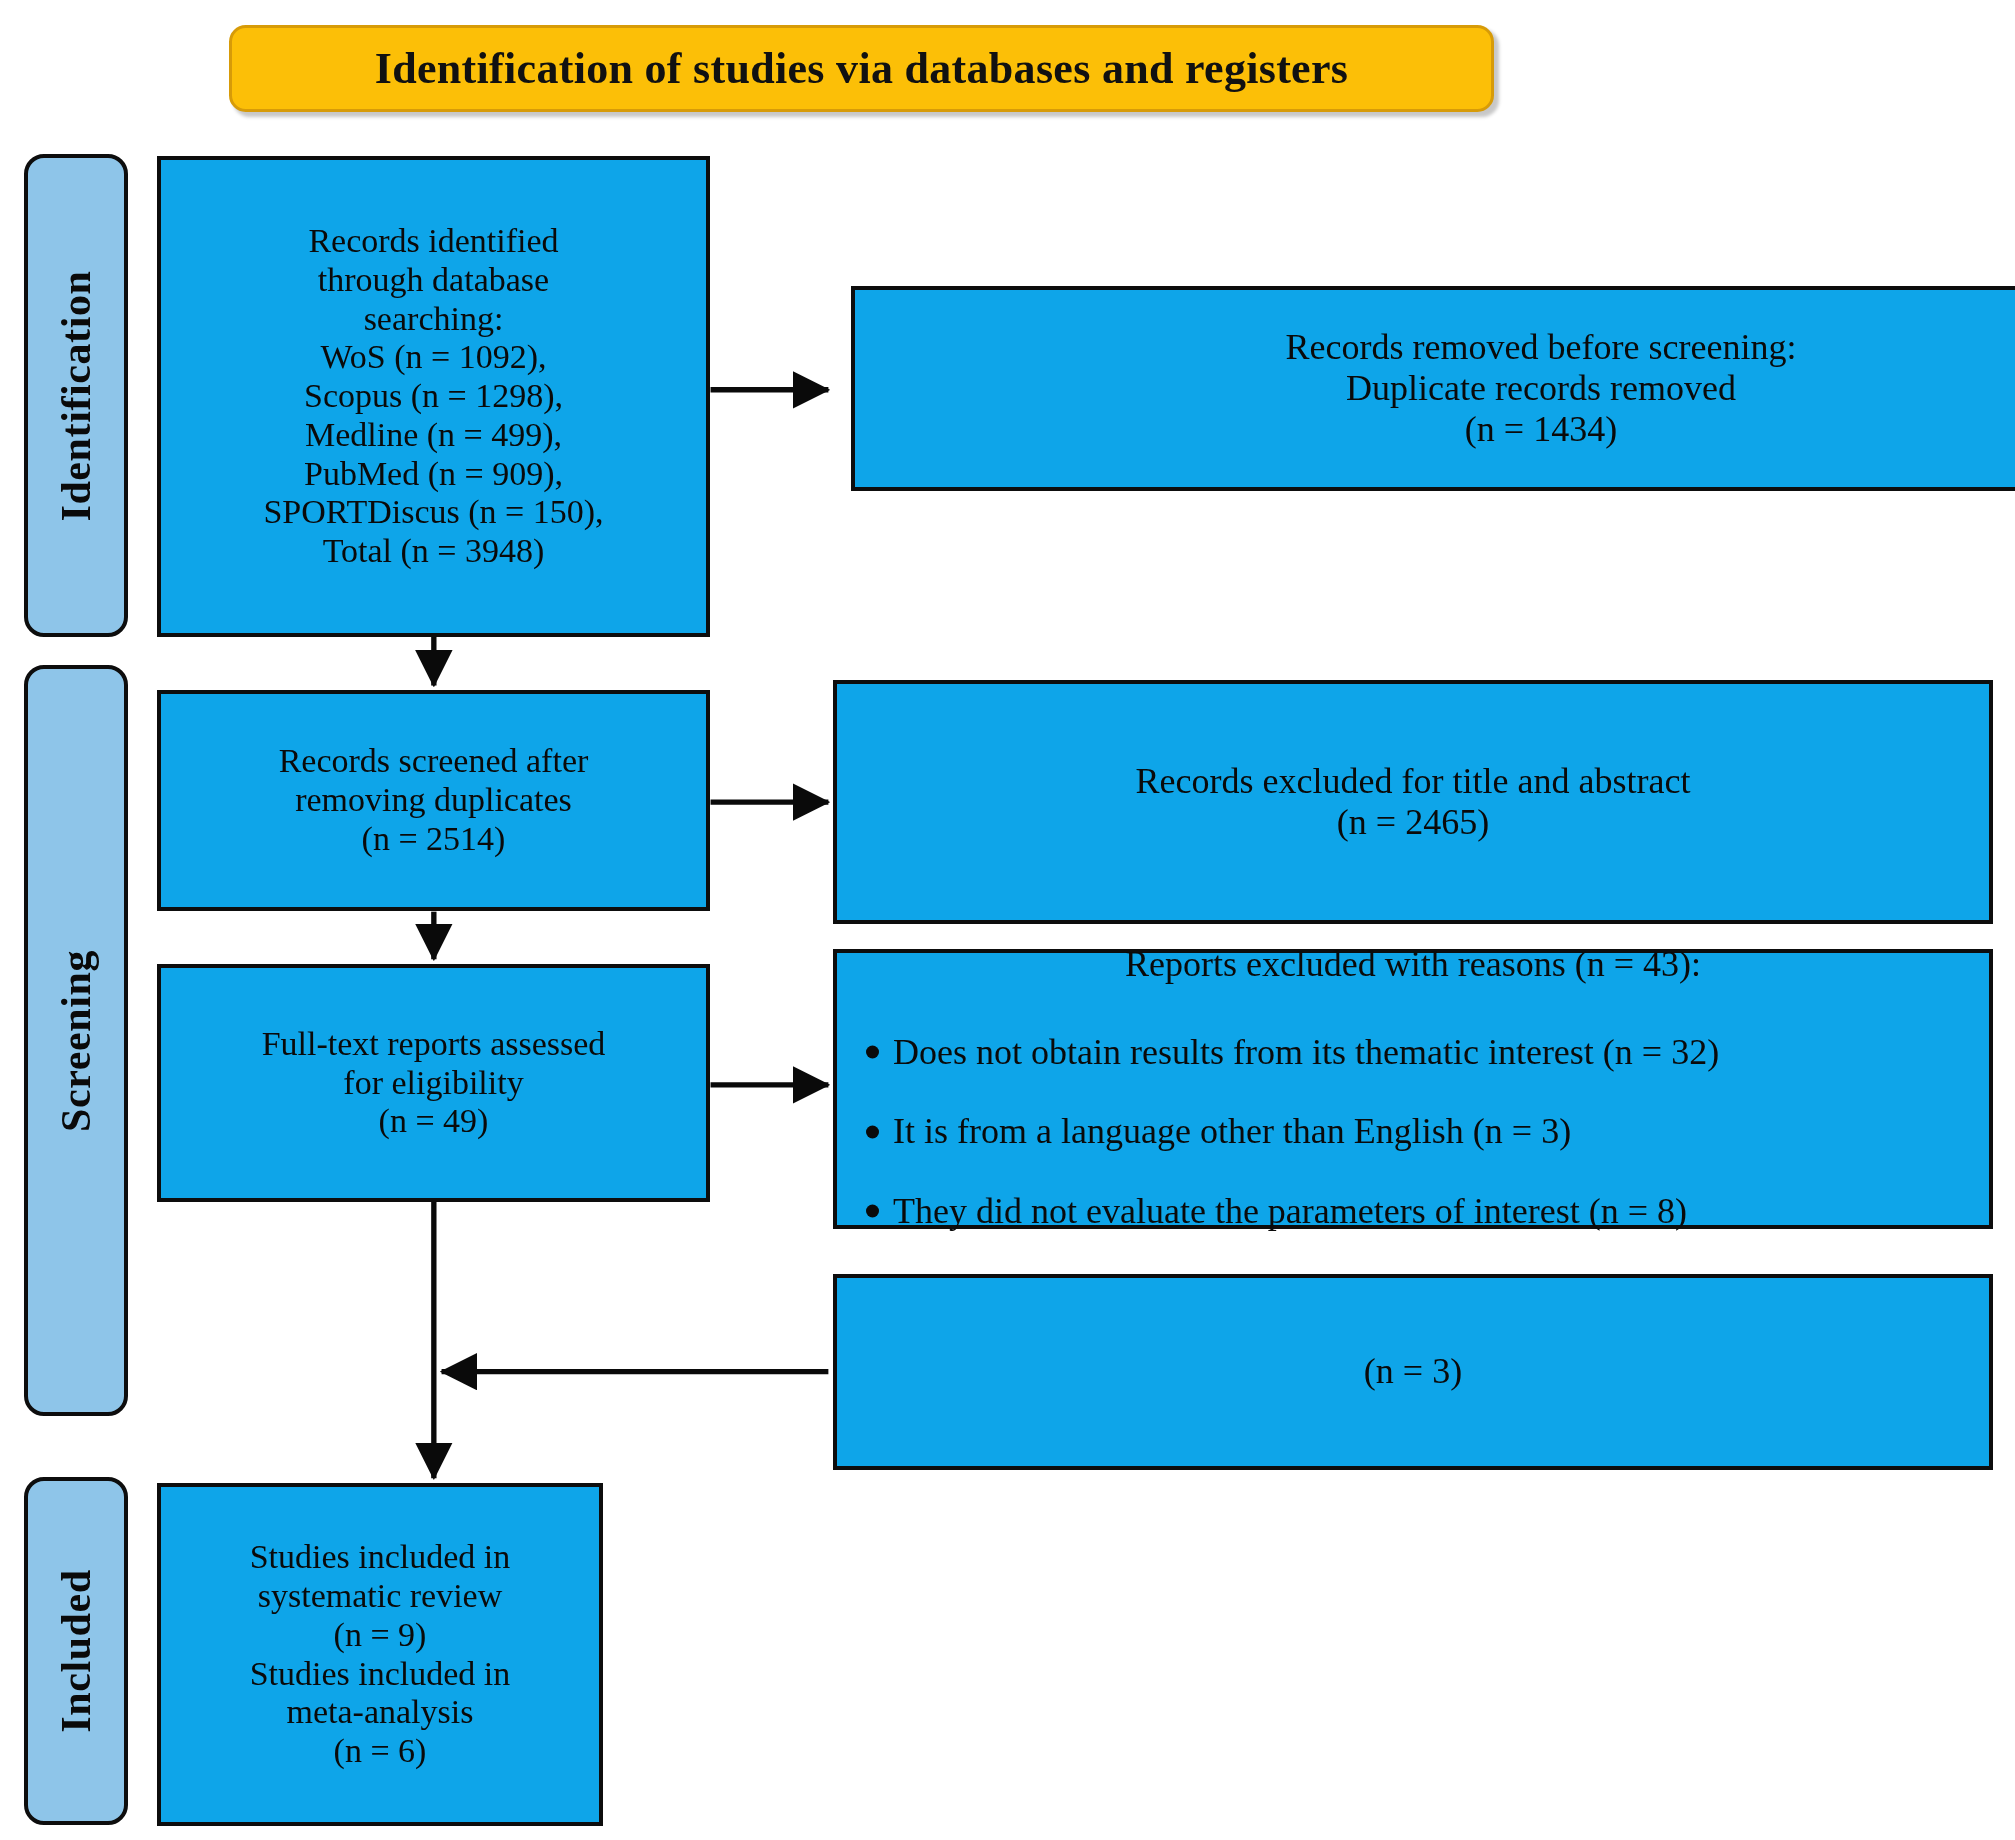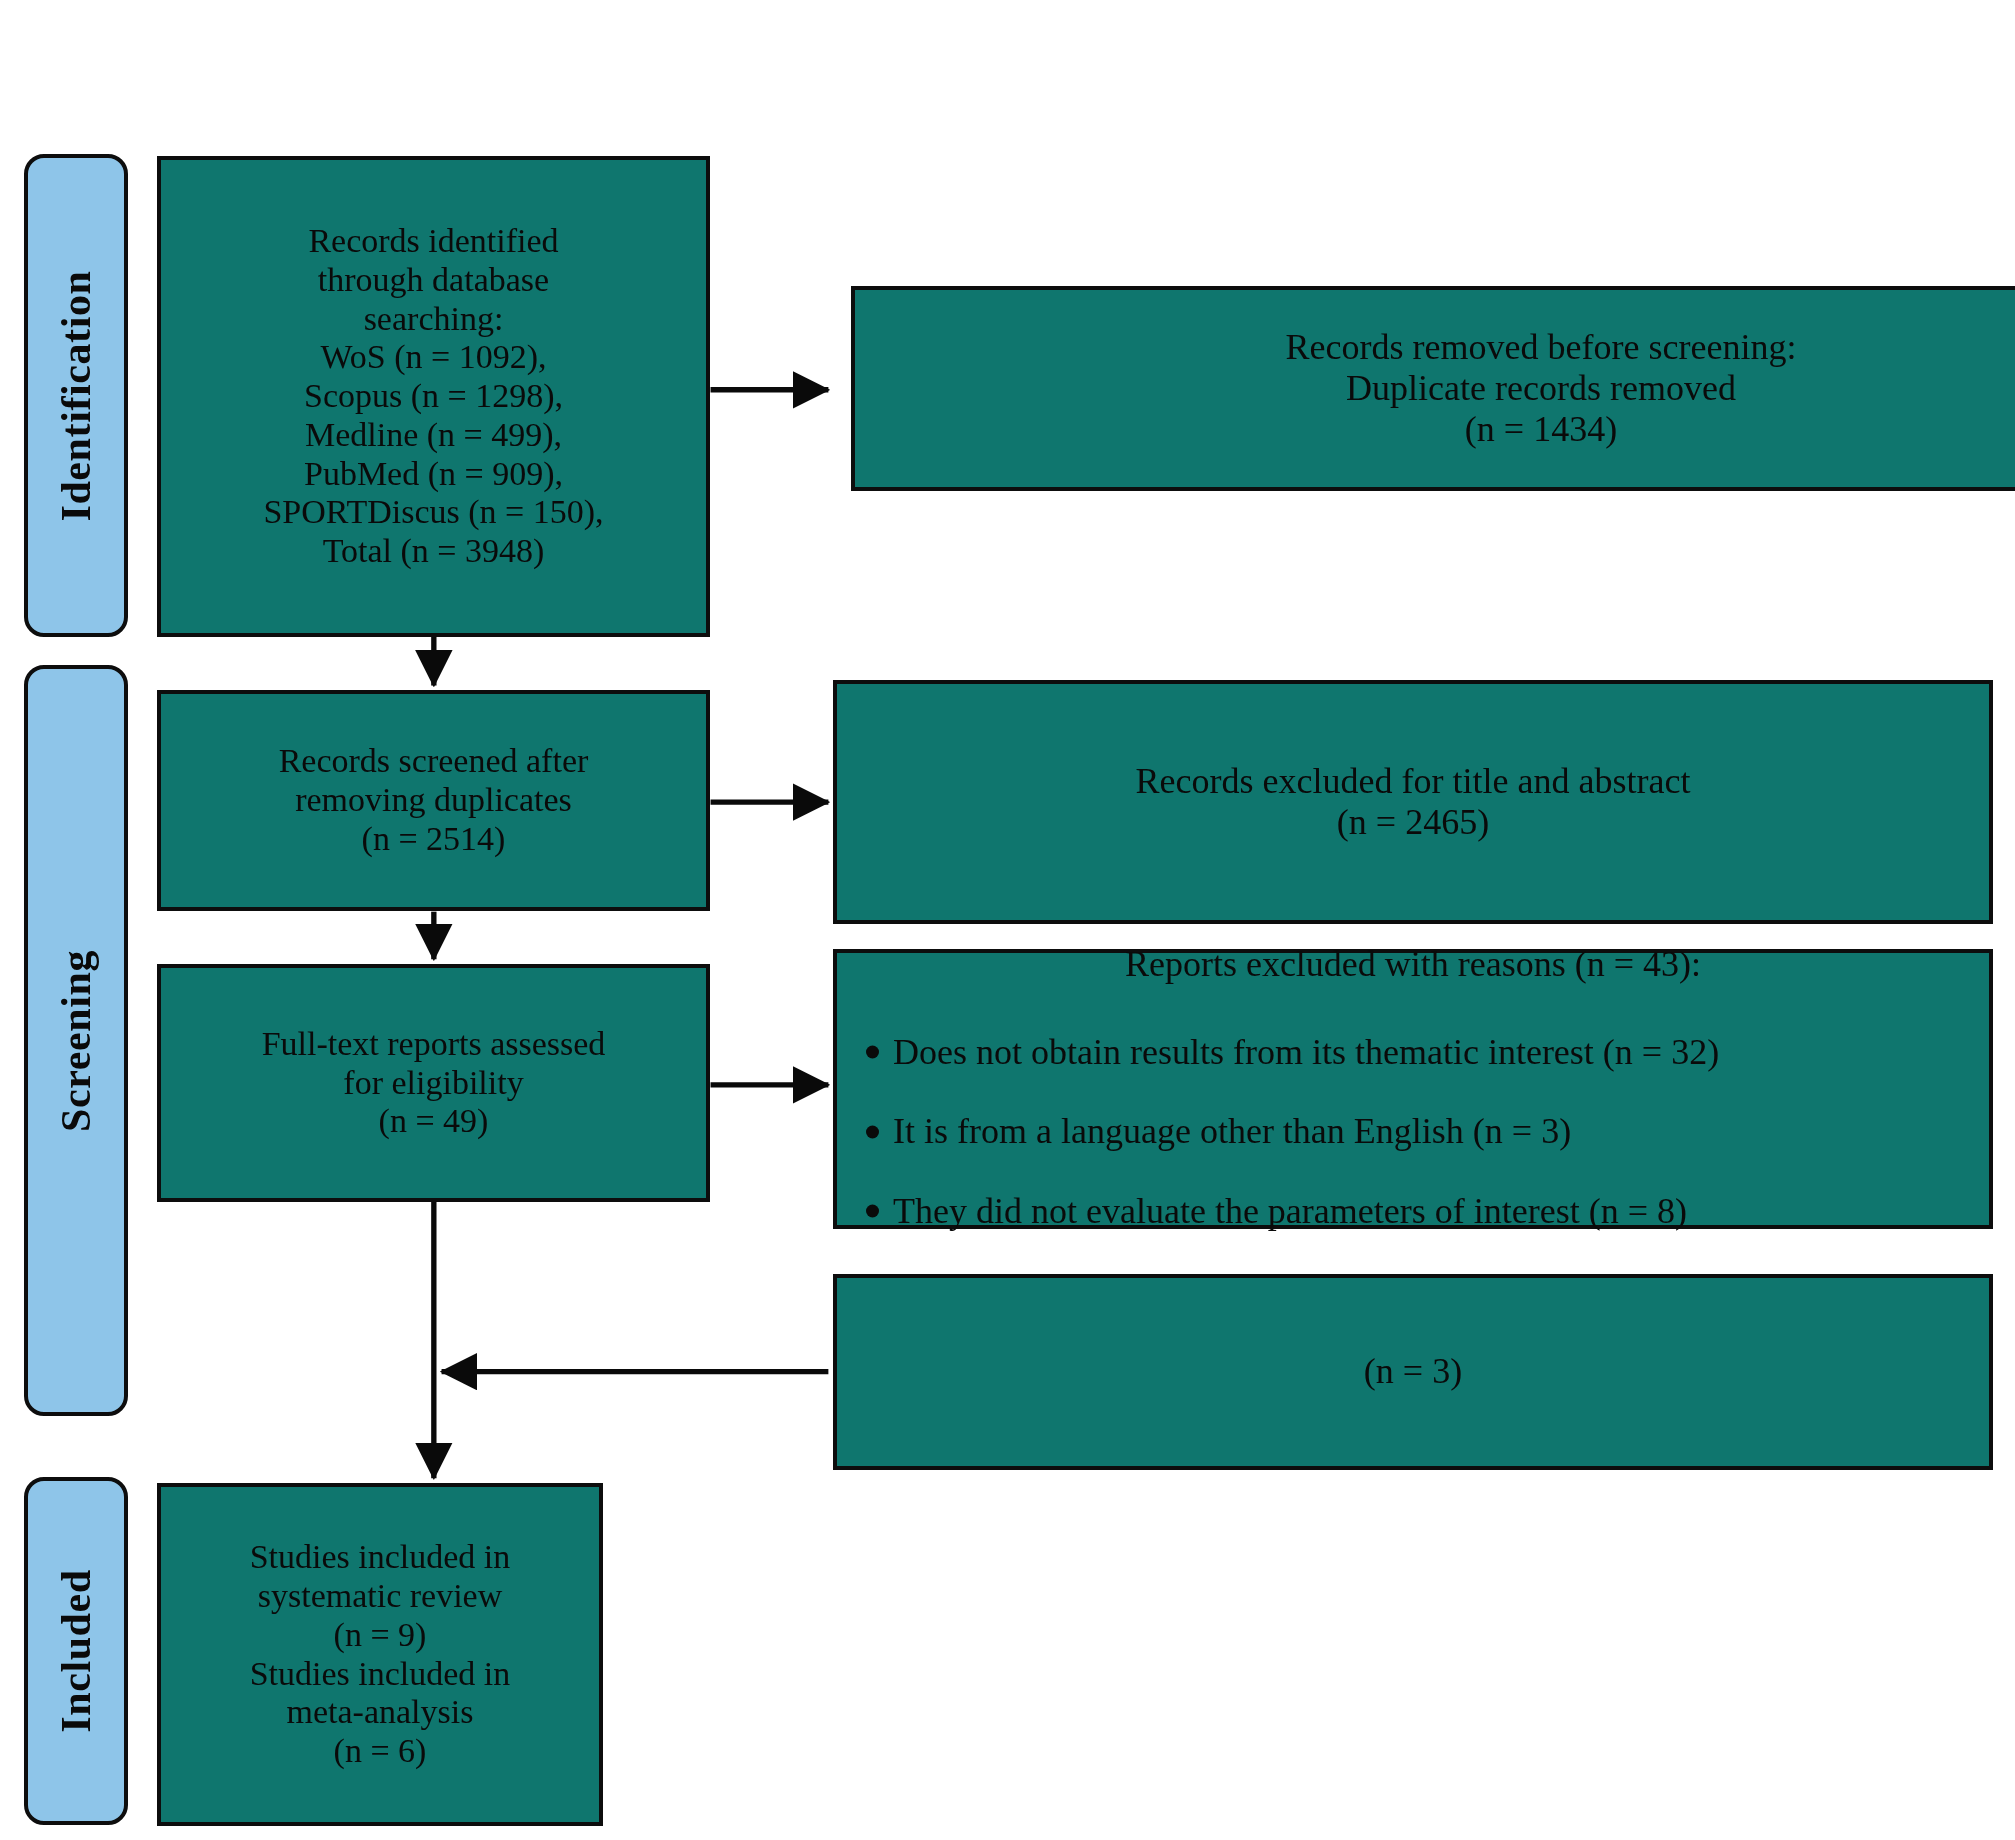--- a/index.html
+++ b/index.html
@@ -64,21 +64,21 @@
     color: #0a0a0a;
     letter-spacing: 0.6px;
   }
   #stage-identification { left: 24px;  top: 154px;  width: 104px; height: 483px; }
   #stage-screening      { left: 24px;  top: 665px; width: 104px; height: 751px; }
   #stage-included       { left: 24px;  top: 1477px; width: 104px; height: 348px; }
 
   
   .flow-box {
     position: absolute;
-    background: #0f766e;
+    background: #0ea5e9;
     border: 4.2px solid #0d0d0d;
     box-sizing: border-box;
     display: flex;
     flex-direction: column;
     align-items: center;
     justify-content: center;
     text-align: center;
     color: #0a0a0a;
     font-size: 34px;
     line-height: 1.14;
@@ -139,20 +139,23 @@
     width: 2015px;
     height: 1840px;
     pointer-events: none;
   }
 </style>
 </head>
 <body>
 
 <div id="canvas">
 
+  <div id="header-banner">
+    <span id="header-title">Identification of studies via databases and registers</span>
+  </div>
 
   <div id="stage-identification" class="stage-label">
     <span class="stage-text">Identification</span>
   </div>
   <div id="stage-screening" class="stage-label">
     <span class="stage-text">Screening</span>
   </div>
   <div id="stage-included" class="stage-label">
     <span class="stage-text">Included</span>
   </div>

